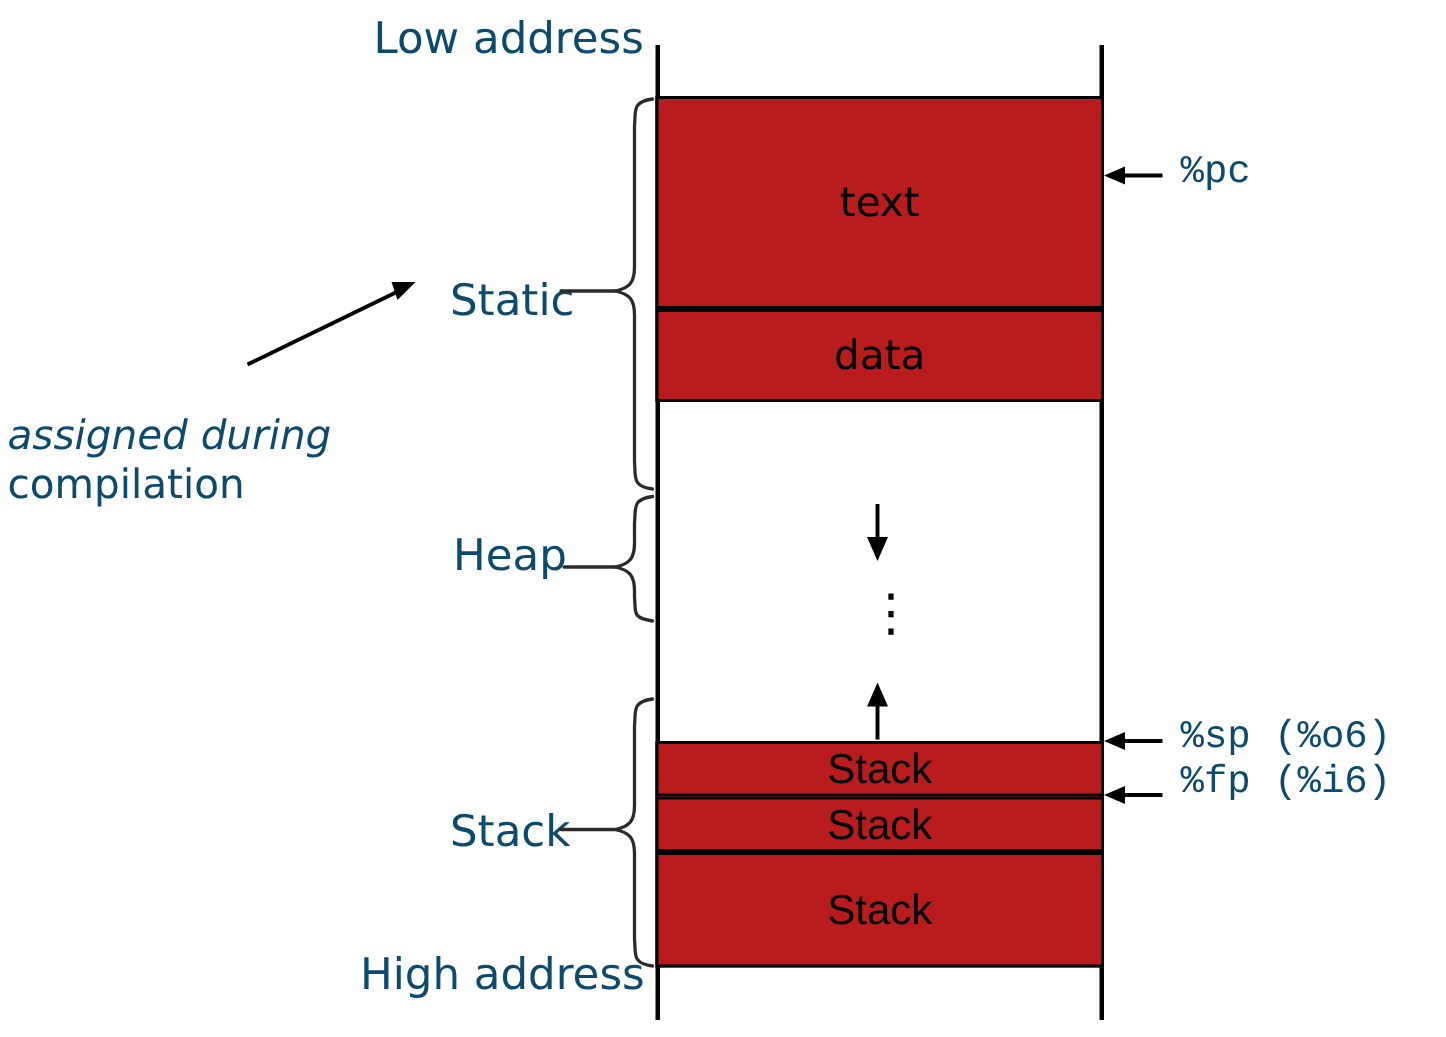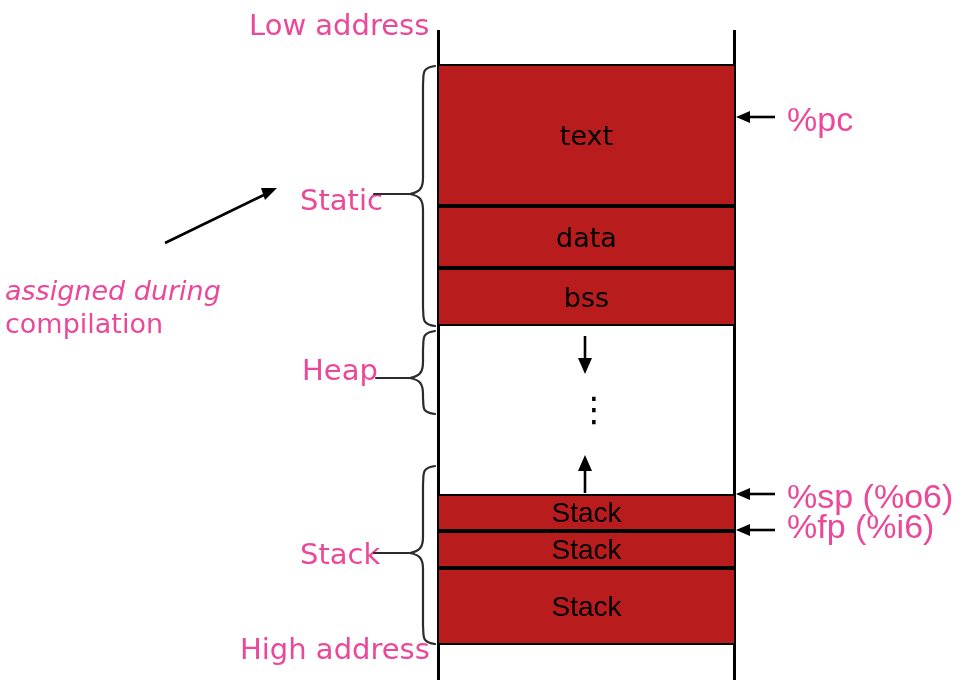--- a/index.html
+++ b/index.html
@@ -15,37 +15,37 @@
     position: relative;
     width: 964px;
     height: 691px;
     background: #ffffff;
     overflow: hidden;
   }
   .abs { position: absolute; }
 
   
   .label {
-    color: #ec4899;
+    color: #0c4a6e;
     font-family: "DejaVu Sans", sans-serif;
     white-space: pre;
     line-height: 1.12;
   }
   .addr-label {
     font-size: 29px;
   }
   .side-label {
     font-size: 29px;
   }
   .note-label {
     font-size: 27px;
   }
   .reg-label {
-    font-family: Liberation Sans, sans-serif;
-    font-size: 34px;
+    font-family: Liberation Mono, monospace;
+    font-size: 26px;
     letter-spacing: 0px;
   }
 
   
   .col-rule {
     background: #000000;
     width: 3px;
   }
   .mem-block {
     background: #b91c1c;
@@ -120,23 +120,20 @@
   <div class="abs col-rule" style="left:733px; top:30px; height:650px;"></div>
 
   <div class="abs mem-block" style="left:437px; top:64px; width:299px; height:142px;">
     <span>text</span>
   </div>
 
   <div class="abs mem-block" style="left:437px; top:206px; width:299px; height:62px;">
     <span>data</span>
   </div>
 
-  <div class="abs mem-block" style="left:437px; top:268px; width:299px; height:58px;">
-    <span>bss</span>
-  </div>
 
   <div class="abs mem-block stack" style="left:437px; top:494px; width:299px; height:37px;">
     <span>Stack</span>
   </div>
 
   <div class="abs mem-block stack" style="left:437px; top:531px; width:299px; height:37px;">
     <span>Stack</span>
   </div>
 
   <div class="abs mem-block stack" style="left:437px; top:568px; width:299px; height:77px;">

